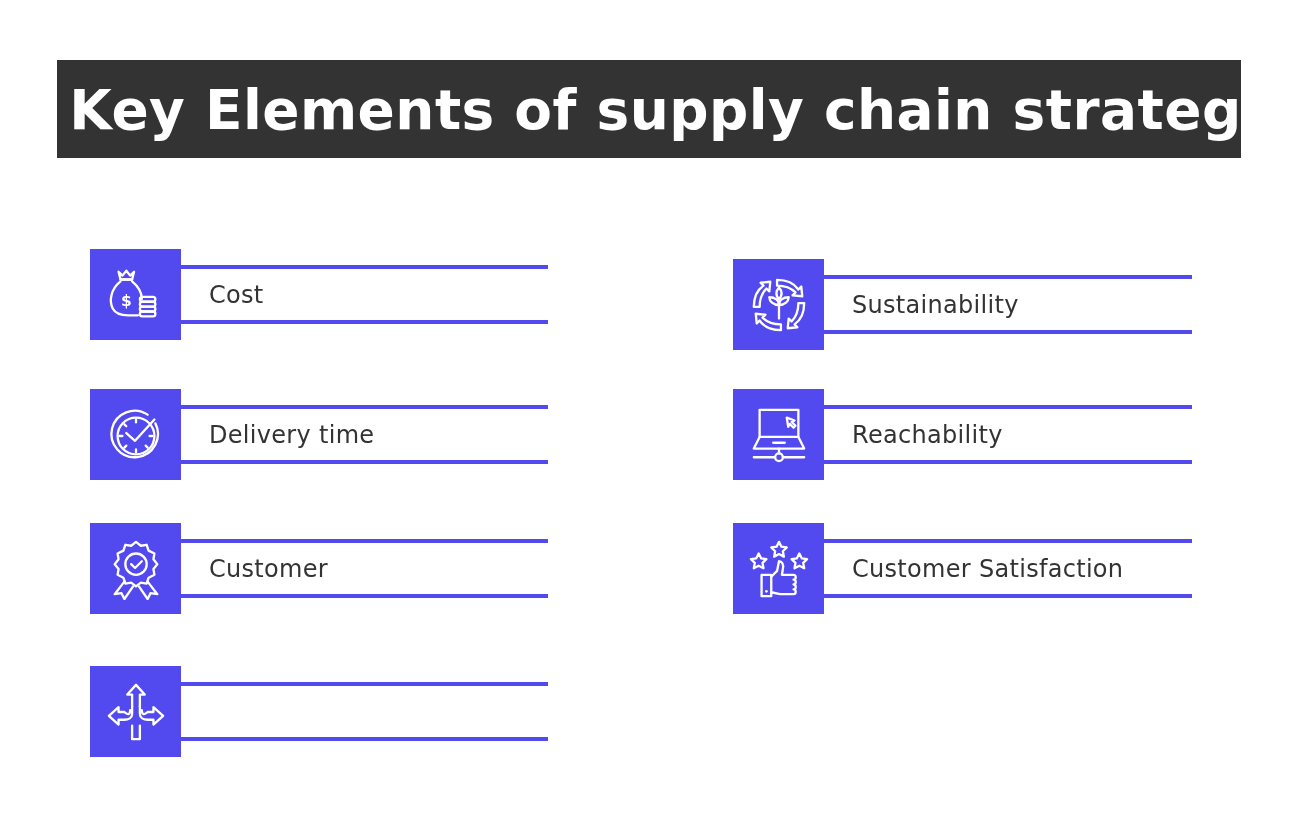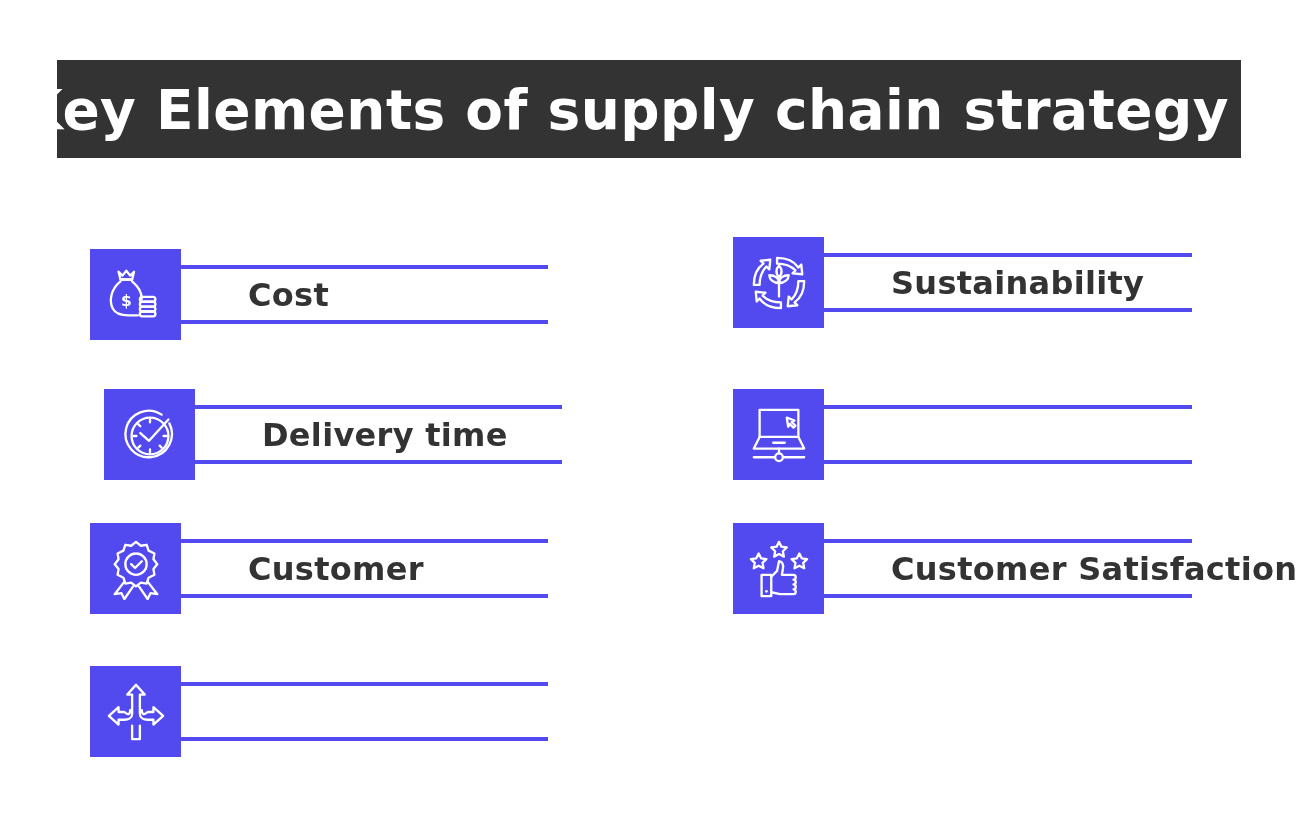--- a/index.html
+++ b/index.html
@@ -1,31 +1,31 @@
 <!DOCTYPE html>
 <html><head>
 <meta charset="utf-8">
 <style>
   html, body { margin:0; padding:0; }
   body { width:1300px; height:834px; background:#ffffff; position:relative; overflow:hidden;
          font-family:"Liberation Sans", "DejaVu Sans", sans-serif; }
   .header { position:absolute; left:57px; top:60px; width:1184px; height:98px; background:#333333;
-            display:flex; align-items:center; justify-content:flex-end; }
+            display:flex; align-items:center; justify-content:flex-start; }
   .header h1 { margin:0; color:#ffffff; font-weight:700; font-size:56px; letter-spacing:0.5px;
                font-family:"DejaVu Sans", sans-serif; transform:scaleX(0.98); white-space:nowrap; }
   .item { position:absolute; width:460px; height:91px; }
   .item .box { position:absolute; left:0; top:0; width:91px; height:91px; background:#5249EE;
                display:flex; align-items:center; justify-content:center; }
   .item .box svg { width:62px; height:62px; }
   .item .line { position:absolute; left:91px; height:4px; background:#5249EE; }
   .item .line.top { top:16px; }
   .item .line.bottom { top:71px; }
   .item .label { position:absolute; left:119px; top:24px; height:44px; line-height:44px;
-                 font-weight:700; font-size:32px; color:#333333; white-space:nowrap;
-                 font-family:"DejaVu Sans", sans-serif; letter-spacing:0.3px;margin-left:39px; }
+                 font-weight:400; font-size:24px; color:#333333; white-space:nowrap;
+                 font-family:"DejaVu Sans", sans-serif; letter-spacing:0.3px; }
   svg .s { fill:none; stroke:#ffffff; stroke-width:2.4; stroke-linecap:round; stroke-linejoin:round; }
 </style>
 </head>
 <body>
 
 <div class="header">
   <h1>Key Elements of supply chain strategy</h1>
 </div>
 
 <div class="item" style="left:90px; top:249px;">
@@ -39,21 +39,21 @@
       <rect class="s" x="36" y="39" width="16" height="5" rx="2.5"></rect>
       <rect class="s" x="36" y="44" width="16" height="5" rx="2.5"></rect>
       <rect class="s" x="36" y="49" width="16" height="5" rx="2.5"></rect>
     </svg>
   </div>
   <div class="line top" style="width:367px;"></div>
   <div class="line bottom" style="width:367px;"></div>
   <div class="label">Cost</div>
 </div>
 
-<div class="item" style="left:104px; top:389px;">
+<div class="item" style="left:90px; top:389px;">
   <div class="box">
     <svg viewBox="0 0 64 64">
       <path class="s" d="M52 20 A24 24 0 1 1 44 11"></path>
       <circle class="s" cx="32" cy="33" r="19"></circle>
       <path class="s" d="M32 16 v3 M32 47 v3 M15 33 h3 M46 33 h3 M20 21 l2 2 M42 43 l2 2 M20 45 l2 -2"></path>
       <path class="s" d="M22 30 l9 8 l20 -22"></path>
     </svg>
   </div>
   <div class="line top" style="width:367px;"></div>
   <div class="line bottom" style="width:367px;"></div>
@@ -81,21 +81,21 @@
       <path class="s" d="M32 4 l-9 10 h5 v12 M32 4 l9 10 h-5 v12"></path>
       <path class="s" d="M28 26 v8 C28 38 24 40 20 40 h-6 v5 l-10 -9 l10 -9 v5 h6 C24 36 26 34 26 30"></path>
       <path class="s" d="M36 26 v8 C36 38 40 40 44 40 h6 v5 l10 -9 l-10 -9 v5 h-6 C40 36 38 34 38 30"></path>
       <path class="s" d="M28 46 v14 h8 v-14"></path>
     </svg>
   </div>
   <div class="line top" style="width:367px;"></div>
   <div class="line bottom" style="width:367px;"></div>
 </div>
 
-<div class="item" style="left:733px; top:237px;">
+<div class="item" style="left:733px; top:259px;">
   <div class="box">
     <svg viewBox="0 0 64 64">
       <path class="s" d="M30 6 C40 6 48 10 52 16 l3 -3 l1 10 l-10 -1 l3 -3 C45 15 38 12 30 12 z"></path>
       <path class="s" d="M58 30 C58 40 54 48 48 52 l3 3 l-10 1 l1 -10 l3 3 C49 45 52 38 52 30 z"></path>
       <path class="s" d="M34 58 C24 58 16 54 12 48 l-3 3 l-1 -10 l10 1 l-3 3 C19 49 26 52 34 52 z"></path>
       <path class="s" d="M6 34 C6 24 10 16 16 12 l-3 -3 l10 -1 l-1 10 l-3 -3 C15 19 12 26 12 34 z"></path>
       <path class="s" d="M32 46 v-14"></path>
       <path class="s" d="M32 32 C26 32 22 28 22 24 C28 24 32 27 32 32 C32 27 36 24 42 24 C42 28 38 32 32 32"></path>
       <path class="s" d="M32 26 C28 22 29 17 32 14 C35 17 36 22 32 26"></path>
     </svg>
@@ -112,20 +112,21 @@
       <path class="s" d="M12 34 L6 46 H58 L52 34"></path>
       <path class="s" d="M26 40 h12"></path>
       <path class="s" d="M40 14 l8 3 l-3 1.5 l4 4 l-2 2 l-4 -4 l-1.5 3 z"></path>
       <path class="s" d="M32 46 v5"></path>
       <circle class="s" cx="32" cy="55" r="4"></circle>
       <path class="s" d="M6 55 h22 M36 55 h22"></path>
     </svg>
   </div>
   <div class="line top" style="width:368px;"></div>
   <div class="line bottom" style="width:368px;"></div>
+  <div class="label">Reachability</div>
 </div>
 
 <div class="item" style="left:733px; top:523px;">
   <div class="box">
     <svg viewBox="0 0 64 64">
       <path class="s" d="M32 4 l2.5 5 l5.5 .8 l-4 3.9 l1 5.5 l-5 -2.6 l-5 2.6 l1 -5.5 l-4 -3.9 l5.5 -.8 z"></path>
       <path class="s" d="M11 16 l2.5 5 l5.5 .8 l-4 3.9 l1 5.5 l-5 -2.6 l-5 2.6 l1 -5.5 l-4 -3.9 l5.5 -.8 z"></path>
       <path class="s" d="M53 16 l2.5 5 l5.5 .8 l-4 3.9 l1 5.5 l-5 -2.6 l-5 2.6 l1 -5.5 l-4 -3.9 l5.5 -.8 z"></path>
       <rect class="s" x="14" y="38" width="10" height="22"></rect>
       <path class="s" d="M24 40 l6 -6 l2 -10 c3 0 5 3 4 8 l-1 6 h12 c3 0 3 5 0 5 c3 0 3 5 0 5 c3 0 3 5 0 5 c3 0 3 5 0 5 h-14 l-9 -2"></path>

